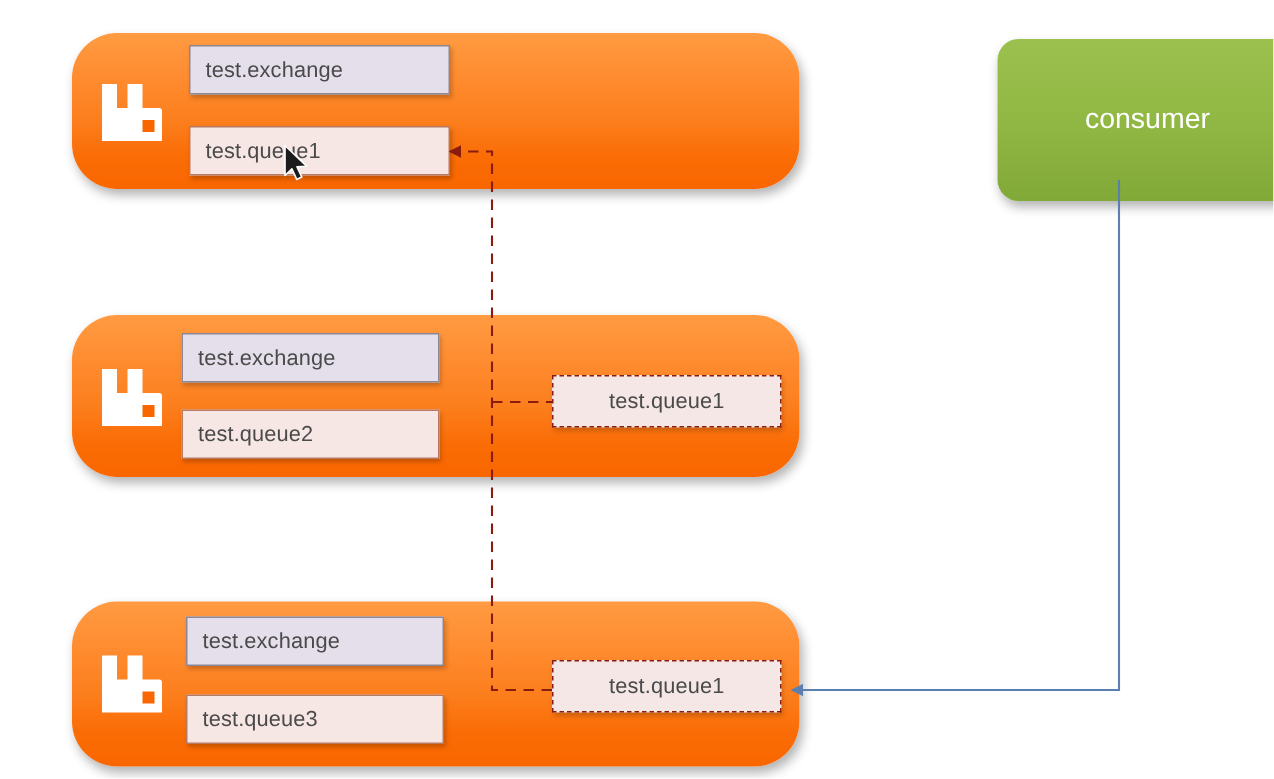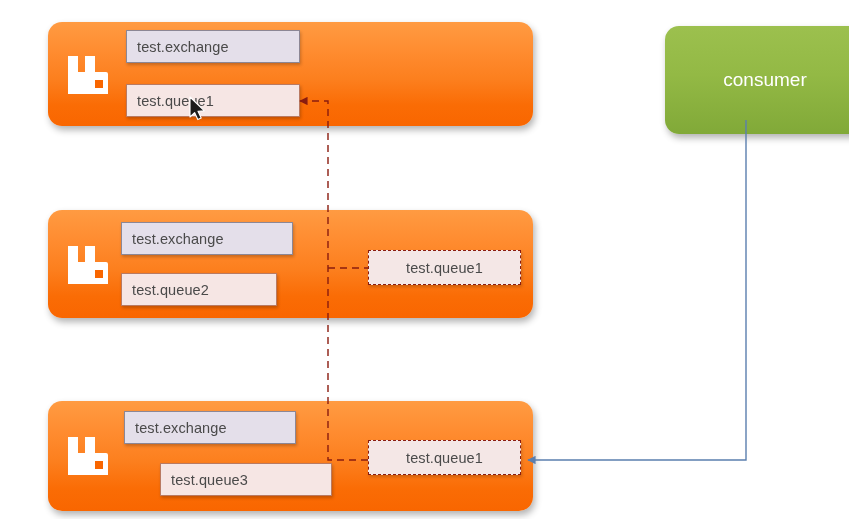--- a/index.html
+++ b/index.html
@@ -14,21 +14,21 @@
     position: relative;
     width: 849px;
     height: 519px;
     background: #ffffff;
     overflow: hidden;
   }
 
   
   .broker {
     position: absolute;
-    border-radius: 14px;
+    border-radius: 30px;
     background: linear-gradient(180deg, #ff9b42 0%, #ff8c30 28%, #fc7f1e 55%, #fa6c05 80%, #f96600 100%);
     box-shadow: 2px 4px 7px rgba(0,0,0,0.30);
     box-sizing: border-box;
   }
 
   .rabbit-icon {
     position: absolute;
     left: 18px;
     width: 42px;
     height: 40px;
@@ -111,39 +111,39 @@
   <div class="broker" style="left:48px; top:210px; width:485px; height:108px;">
     <span class="rabbit-icon" style="top:34px;">
       <svg viewBox="0 0 44 42" width="44" height="42" aria-hidden="true">
         <path fill="#ffffff" d="M2,2 h10 v16 h7 V2 h10 v16 h11 a2,2 0 0 1 2,2 v20 H2 Z"></path>
         <rect x="29" y="26" width="8" height="8" fill="#f96600"></rect>
       </svg>
     </span>
     <div class="chip exchange" style="left:73px; top:12px; width:172px; height:33px;">
       <span>test.exchange</span>
     </div>
-    <div class="chip queue" style="left:73px; top:63px; width:156px; height:33px;">
+    <div class="chip queue" style="left:73px; top:63px; width:172px; height:33px;">
       <span>test.queue2</span>
     </div>
     <div class="chip ghost" style="left:320px; top:40px; width:153px; height:35px;">
       <span>test.queue1</span>
     </div>
   </div>
 
   <div class="broker" style="left:48px; top:401px; width:485px; height:110px;">
     <span class="rabbit-icon" style="top:34px;">
       <svg viewBox="0 0 44 42" width="44" height="42" aria-hidden="true">
         <path fill="#ffffff" d="M2,2 h10 v16 h7 V2 h10 v16 h11 a2,2 0 0 1 2,2 v20 H2 Z"></path>
         <rect x="29" y="26" width="8" height="8" fill="#f96600"></rect>
       </svg>
     </span>
     <div class="chip exchange" style="left:76px; top:10px; width:172px; height:33px;">
       <span>test.exchange</span>
     </div>
-    <div class="chip queue" style="left:76px; top:62px; width:172px; height:33px;margin-left:36px;">
+    <div class="chip queue" style="left:76px; top:62px; width:172px; height:33px;">
       <span>test.queue3</span>
     </div>
     <div class="chip ghost" style="left:320px; top:39px; width:153px; height:35px;">
       <span>test.queue1</span>
     </div>
   </div>
 
   <div class="consumer" style="left:665px; top:26px; width:200px; height:108px;gap:44px;">
     <span>consumer</span>
   </div>

